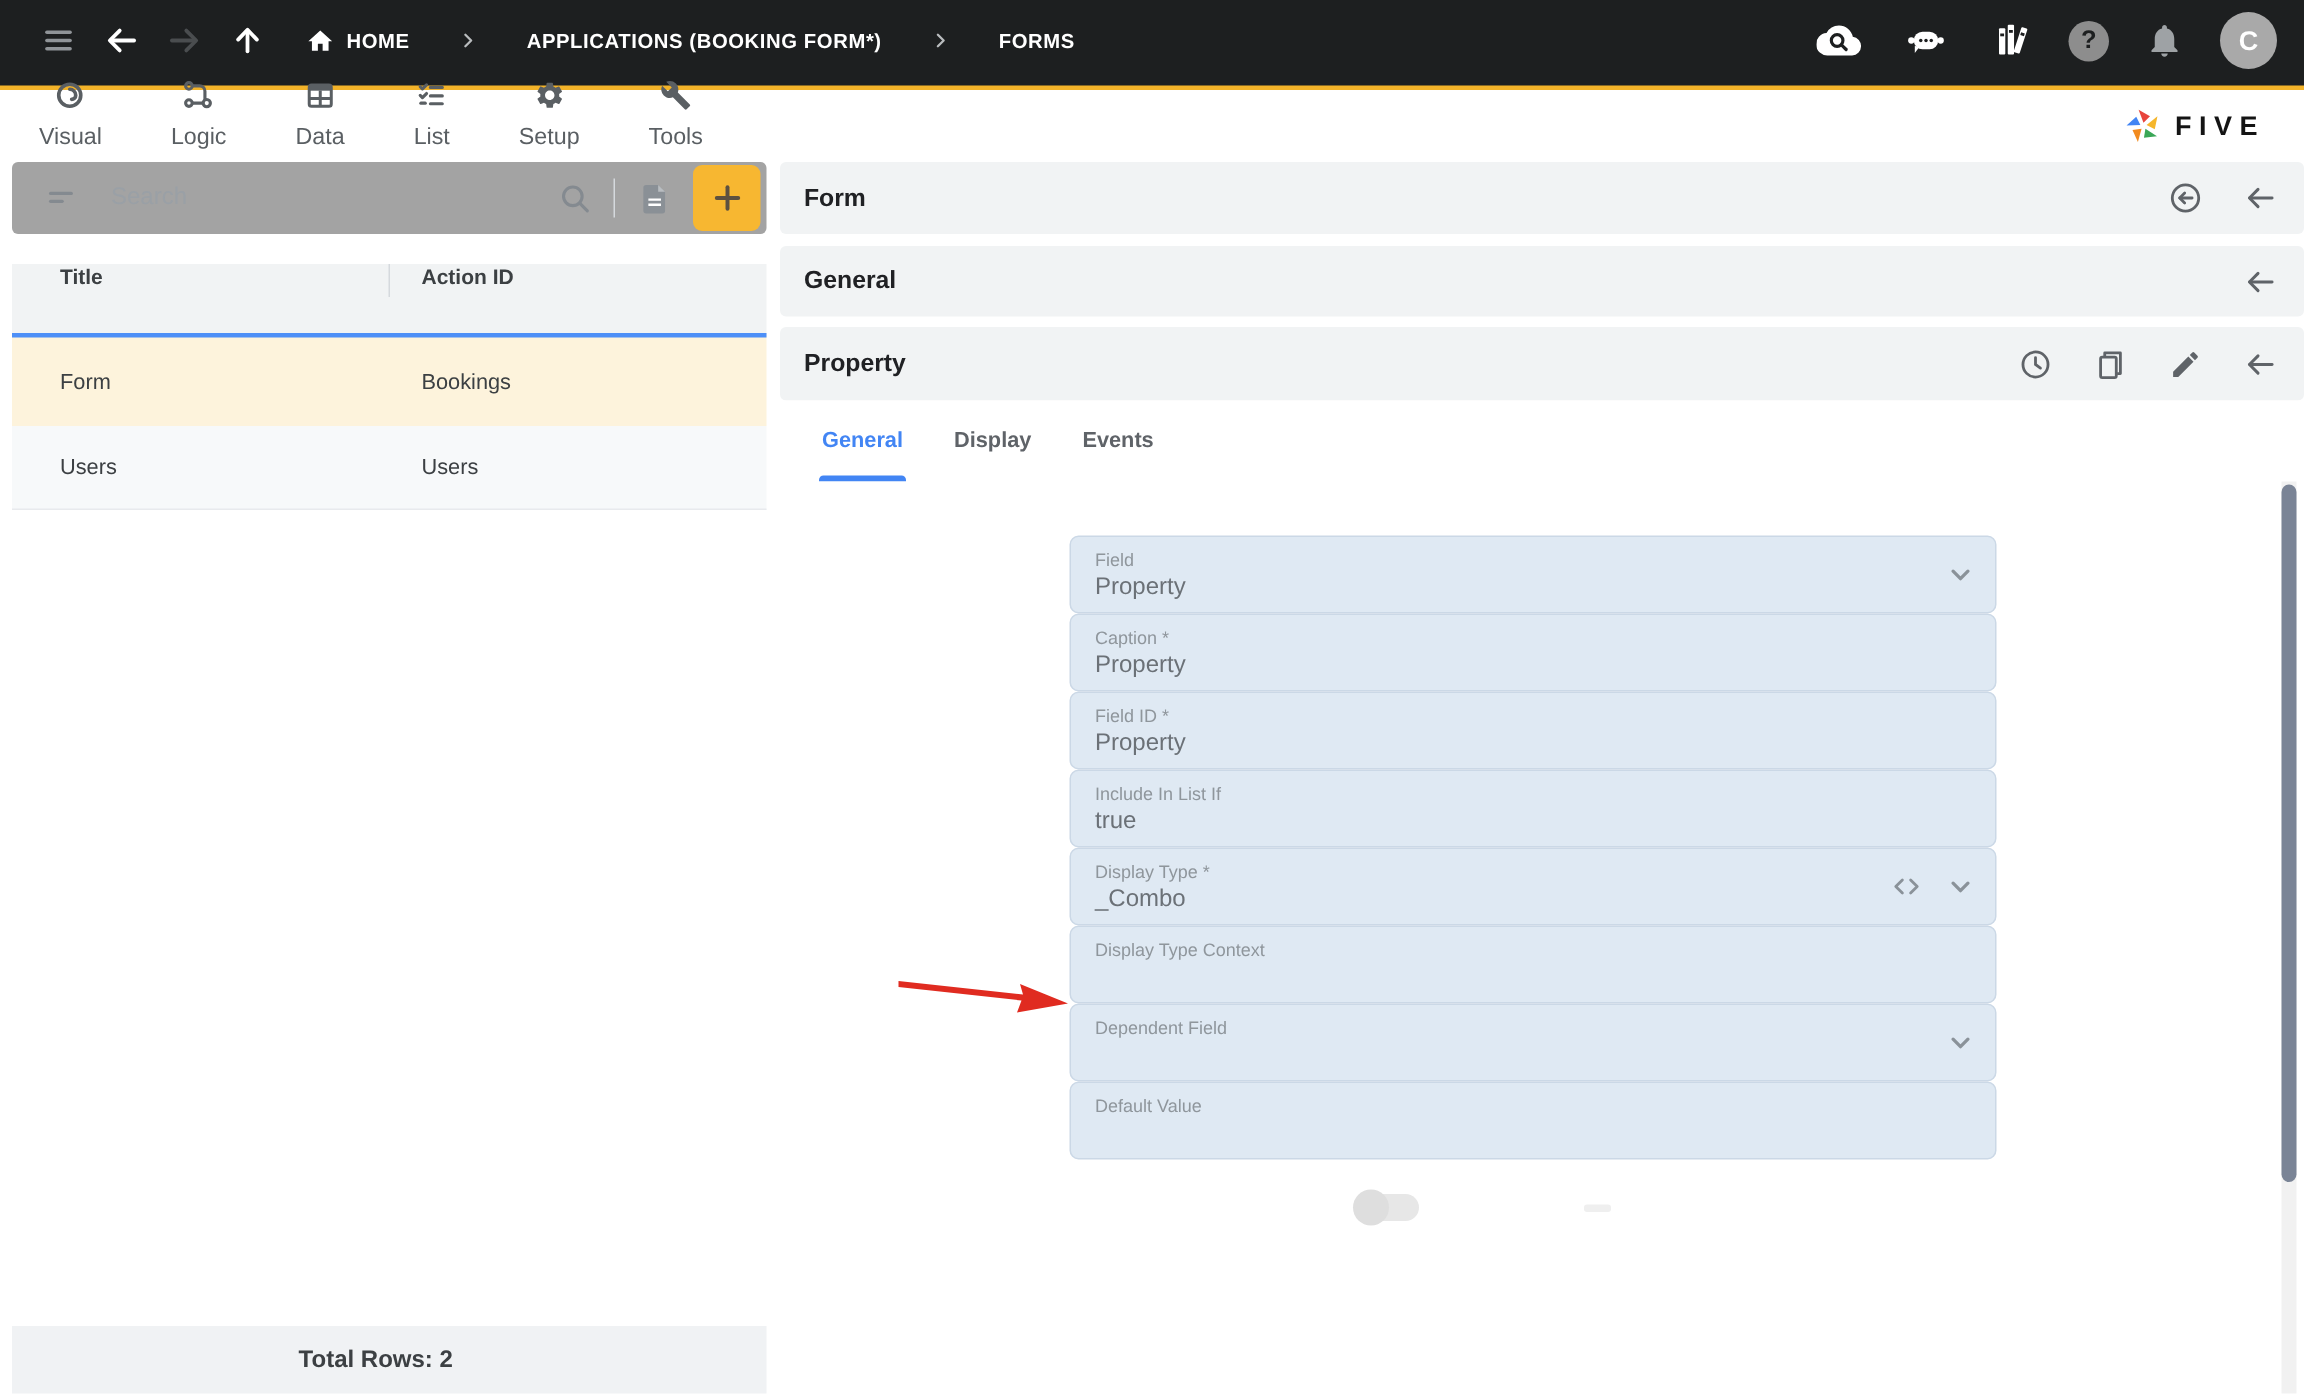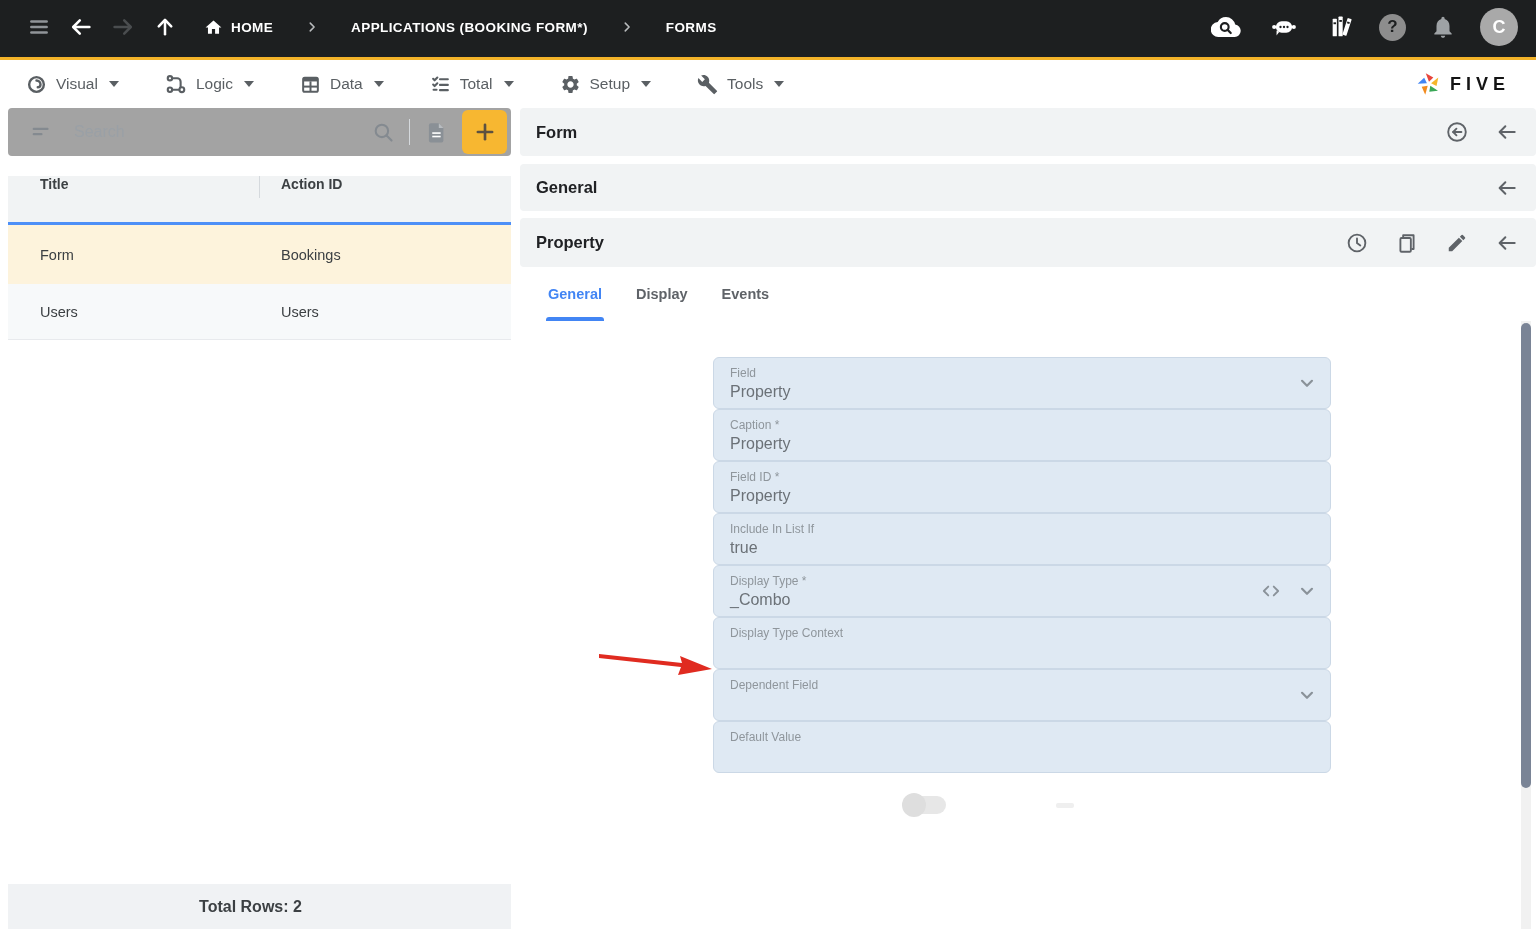--- a/index.html
+++ b/index.html
@@ -17,21 +17,21 @@
   .tb-right { margin-left:auto; display:flex; align-items:center; gap:16px; }
   .help-badge { width:27px; height:27px; border-radius:50%; background:#8d8d8d; color:#1d1f20;
                 font-weight:700; font-size:17px; display:flex; align-items:center; justify-content:center; }
   .avatar { width:38px; height:38px; border-radius:50%; background:#a9a9a9; color:#fff;
             font-weight:700; font-size:18px; display:flex; align-items:center; justify-content:center; }
 
   
   .menubar { position:absolute; left:0; top:60px; width:1536px; height:48px;
              background:#fff; display:flex; align-items:center; padding:0 26px; }
   .menu-item { display:flex; align-items:center; gap:9px; margin-right:46px; cursor:pointer;
-               color:#5a5f63; font-size:15.5px; font-weight:500; }
+               color:#5a5f63; font-size:15.5px; font-weight:500;flex-direction:column; }
   .caret { width:0; height:0; border-left:5px solid transparent; border-right:5px solid transparent;
            border-top:6px solid #5a5f63; margin-left:2px; }
   .brand { margin-left:auto; display:flex; align-items:center; gap:8px; }
   .brand-text { font-size:18px; font-weight:700; letter-spacing:5px; color:#141414; }
 
   
   .left-panel { position:absolute; left:8px; top:108px; width:503px; height:821px; background:#fff; }
   .search-bar { height:48px; background:#a3a3a3; border-radius:4px; display:flex; align-items:center; padding:0 2px 0 16px; }
   .search-input { flex:1; border:none; outline:none; background:transparent; font-size:16px;
                   color:#3c4043; margin-left:14px; font-family:"Liberation Sans", sans-serif; }
@@ -243,21 +243,21 @@
           <g fill="none" stroke="#5a5f63" stroke-width="2" stroke-linecap="round" stroke-linejoin="round">
             <path d="M3 4.6 l1.4 1.4 L7 3.4"></path>
             <path d="M3 10.1 l1.4 1.4 L7 8.9"></path>
             <path d="M3.4 15 h2.8"></path>
             <line x1="9.5" y1="5" x2="17" y2="5"></line>
             <line x1="9.5" y1="10.4" x2="17" y2="10.4"></line>
             <line x1="9.5" y1="15.4" x2="17" y2="15.4"></line>
           </g>
         </svg>
       </span>
-    <span>Total</span>
+    <span>List</span>
     <span class="caret"></span>
   </div>
   <div class="menu-item">
     <span>
         <svg width="21" height="21" viewBox="0 0 24 24">
           <path fill="#5a5f63" d="M19.14 12.94c.04-.3.06-.61.06-.94s-.02-.64-.07-.94l2.03-1.58a.49.49 0 0 0 .12-.61l-1.92-3.32a.488.488 0 0 0-.59-.22l-2.39.96c-.5-.38-1.03-.7-1.62-.94l-.36-2.54a.484.484 0 0 0-.48-.41h-3.84c-.24 0-.43.17-.47.41l-.36 2.54c-.59.24-1.13.57-1.62.94l-2.39-.96c-.22-.08-.47 0-.59.22L2.74 8.87c-.12.21-.08.47.12.61l2.03 1.58c-.05.3-.09.63-.09.94s.02.64.07.94l-2.03 1.58a.49.49 0 0 0-.12.61l1.92 3.32c.12.22.37.29.59.22l2.39-.96c.5.38 1.03.7 1.62.94l.36 2.54c.05.24.24.41.48.41h3.84c.24 0 .44-.17.47-.41l.36-2.54c.59-.24 1.13-.56 1.62-.94l2.39.96c.22.08.47 0 .59-.22l1.92-3.32c.12-.22.07-.47-.12-.61l-2.01-1.58zM12 15.6c-1.98 0-3.6-1.62-3.6-3.6s1.62-3.6 3.6-3.6 3.6 1.62 3.6 3.6-1.62 3.6-3.6 3.6z"></path>
         </svg>
       </span>
     <span>Setup</span>
     <span class="caret"></span>

